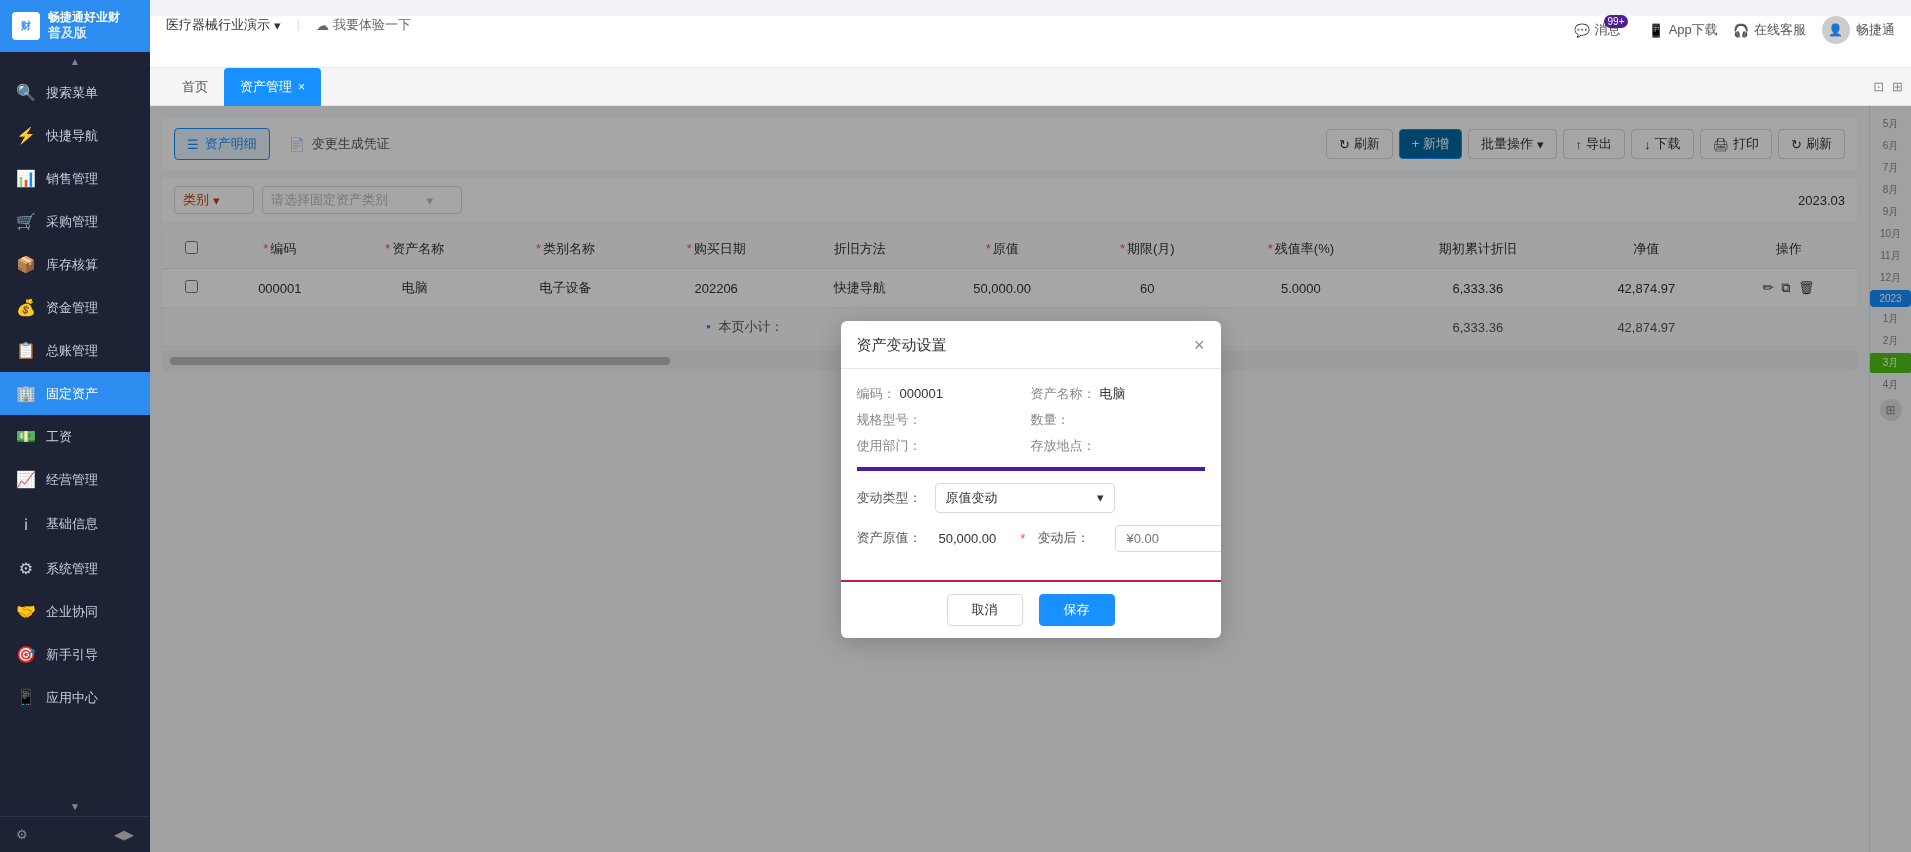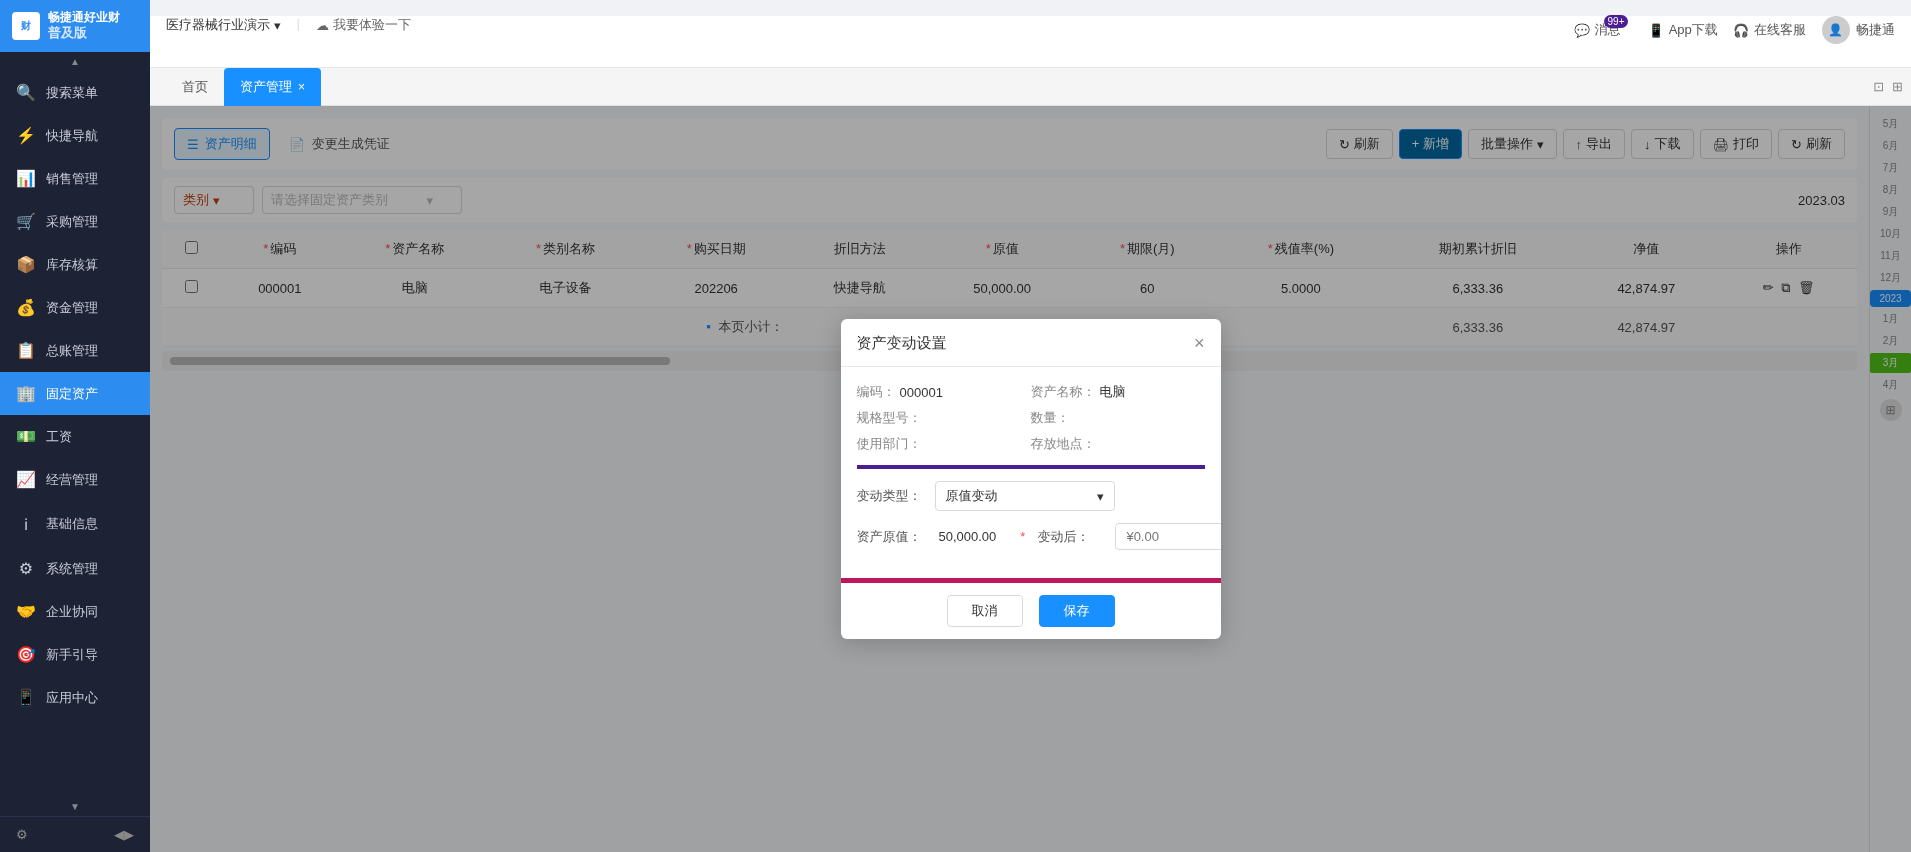--- a/index.html
+++ b/index.html
@@ -396,21 +396,21 @@
       font-size: 13px;
       color: #333;
       margin-left: 4px;
     }
     .modal-footer {
       padding: 12px 16px;
       display: flex;
       align-items: center;
       justify-content: center;
       gap: 16px;
-      border-top: 5px solid #be185d;
+      border-top: 2px solid #be185d;
     }
     .btn-cancel {
       padding: 6px 24px;
       border: 1px solid #d9d9d9;
       border-radius: 4px;
       background: #fff;
       cursor: pointer;
       font-size: 13px;
       color: #333;
     }

